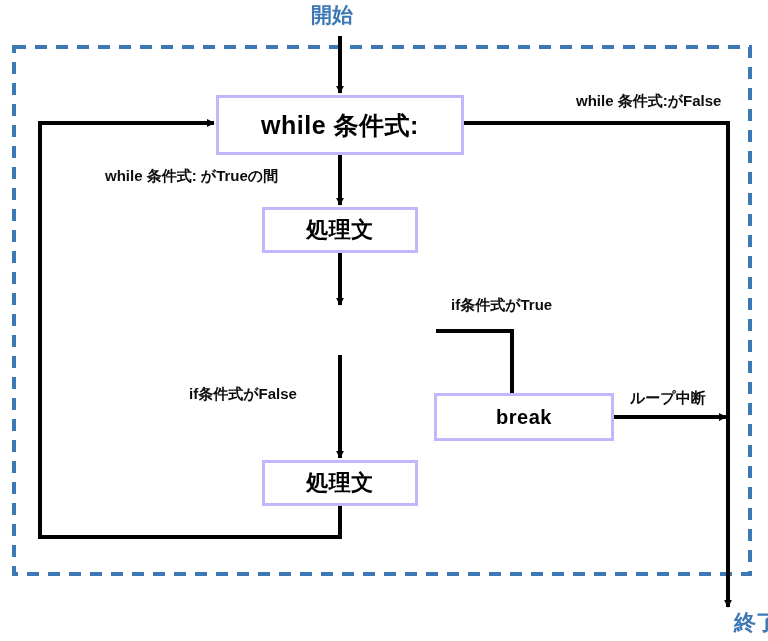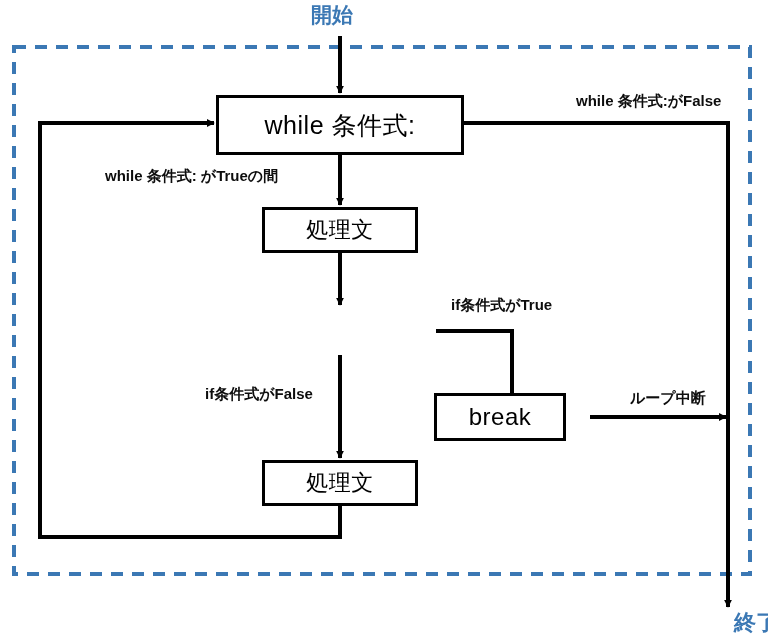--- a/index.html
+++ b/index.html
@@ -19,26 +19,26 @@
     position: absolute;
     left: 0;
     top: 0;
     width: 768px;
     height: 641px;
   }
   .node {
     position: absolute;
     box-sizing: border-box;
     background: #ffffff;
-    border: 3px solid #000000;
+    border: 3px solid #c4b5fd;
     display: flex;
     align-items: center;
     justify-content: center;
     color: #000000;
-    font-weight: normal;
+    font-weight: bold;
     letter-spacing: 0.5px;
   }
   .node-label {
     display: block;
     white-space: nowrap;
     line-height: 1;
   }
   .edge-label {
     position: absolute;
     color: #0d0d0d;
@@ -50,28 +50,28 @@
     position: absolute;
     color: #3b78b4;
     font-weight: bold;
     white-space: nowrap;
     line-height: 1;
   }
   
   #node-while   { left: 216px; top: 95px;  width: 248px; height: 60px;  font-size: 25px; }
   #node-proc1   { left: 262px; top: 207px; width: 156px; height: 46px;  font-size: 22px; }
   #node-if      { left: 244px; top: 307px; width: 192px; height: 48px;  font-size: 24px; }
-  #node-break   { left: 434px; top: 393px; width: 132px; height: 48px;  font-size: 24px; }
+  #node-break   { left: 434px; top: 393px; width: 180px; height: 48px;  font-size: 20px; }
   #node-proc2   { left: 262px; top: 460px; width: 156px; height: 46px;  font-size: 22px; }
 
   
   #label-while-true  { left: 105px; top: 168px; font-size: 15px; }
   #label-while-false { left: 576px; top: 93px;  font-size: 15px; }
   #label-if-true     { left: 451px; top: 297px; font-size: 15px; }
-  #label-if-false    { left: 189px; top: 386px; font-size: 15px; margin-left: 16px; }
+  #label-if-false    { left: 189px; top: 386px; font-size: 15px; }
   #label-loop-break  { left: 630px; top: 390px; font-size: 15px; }
 
   
   #label-start { left: 311px; top: 4px;   font-size: 21px; }
   #label-end   { left: 734px; top: 612px; font-size: 22px; }
 </style>
 </head>
 <body>
 
 <div id="canvas">

